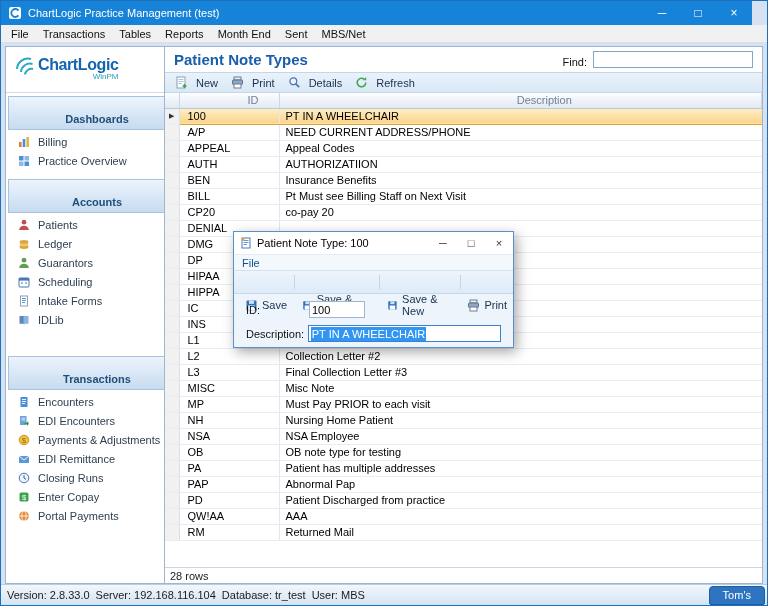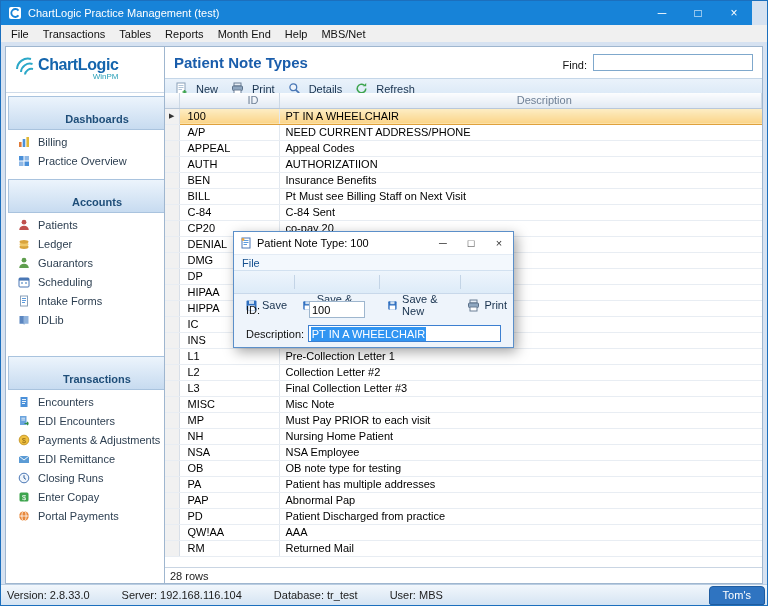--- a/index.html
+++ b/index.html
@@ -23,41 +23,41 @@
   .logo-col { margin-left:4px; }
   .logo-text { color:#1465ad; font-weight:bold; font-size:16px; letter-spacing:-0.4px; }
   .logo-sub { color:#2aa0b8; font-size:8px; text-align:right; margin-top:-2px; }
   .sb-header { height:18px; margin:3px 2px 2px 2px; background:linear-gradient(#ecf4fc,#c7dbf0); border:1px solid #a9c3de; color:#1f4e79; font-weight:bold; display:flex; align-items:center; padding:16px 6px;flex-direction:column; }
   .sb-header .chev { margin-left:auto; display:flex; }
   .sb-item { height:19px; display:flex; align-items:center; padding-left:11px; color:#2c3e50; }
   .sb-item .icn { width:14px; margin-right:7px; display:flex; justify-content:center; }
   .gap6 { height:6px; } .gap24 { height:24px; } .gap16 { height:16px; }
   
   .main { position:absolute; left:163px; top:45px; right:4px; bottom:21px; background:#fff; border:1px solid #9fb6cf; }
-  .main-header { height:31px; display:flex; align-items:center; padding:0 9px; background:#fff; }
+  .main-header { height:25px; display:flex; align-items:center; padding:0 9px; background:#fff; }
   .page-title { color:#1a5dab; font-weight:bold; font-size:15px; }
   .find { margin-left:auto; display:flex; align-items:flex-end; gap:6px; color:#111; }
   .find input { width:160px; height:17px; border:1px solid #7fa8cc; font-family:inherit; font-size:11px; padding:0 3px; }
   .main-toolbar { height:21px; background:linear-gradient(#eaf2fb,#d9e8f6); border-top:1px solid #c4d6e8; border-bottom:1px solid #c4d6e8; display:flex; align-items:center; padding-left:5px; }
   .tb-btn { display:flex; align-items:center; gap:8px; padding:1px 8px 1px 5px; color:#17314d; }
   
   .grid { position:absolute; top:46px; left:0; right:0; bottom:16px; overflow:hidden; }
   .grid table { border-collapse:collapse; width:100%; table-layout:fixed; }
   .grid th { height:15px; font-weight:normal; color:#6f8096; background:linear-gradient(#fcfdfe,#e1e9f3); border-right:1px solid #ccd8e5; border-bottom:1px solid #b9c8da; text-align:center; overflow:hidden;padding-left:48px; }
   .grid td { height:16px; border-bottom:1px solid #e8edf3; white-space:nowrap; overflow:hidden; }
   .col-marker { background:#f1f1f1; border-right:1px solid #d8dfe8; text-align:center; font-size:7px; color:#333; }
   .col-id { padding-left:8px; border-right:1px solid #e2e8ef; }
   .col-desc { padding-left:6px; }
   tr.selected .col-id, tr.selected .col-desc {
     background:linear-gradient(#fdeec6,#fbd488);
     border-top:1px solid #dfa13c; border-bottom:1px solid #dfa13c;
   }
   .grid-footer { position:absolute; bottom:0; left:0; right:0; height:16px; border-top:1px solid #c9d5e3; background:#fff; padding:2px 0 0 5px; color:#222; }
   
-  .statusbar { position:absolute; left:0; right:0; bottom:0; height:21px; background:linear-gradient(#f2f7fc,#d5e4f3); border-top:1px solid #b9cde2; display:flex; align-items:center; padding:0 2px 0 6px; gap:32px; color:#1c1c1c; }
+  .statusbar { position:absolute; left:0; right:0; bottom:0; height:21px; background:linear-gradient(#f2f7fc,#d5e4f3); border-top:1px solid #b9cde2; display:flex; align-items:center; padding:0 2px 0 6px; gap:6px; color:#1c1c1c; }
   .status-tab { margin-left:auto; background:#2f74c1; color:#fff; border:1px solid #1f5ca0; border-radius:4px 4px 2px 2px; padding:2px 13px 3px; font-size:11px; }
   
   .dialog { position:absolute; left:232px; top:230px; width:281px; height:117px; background:#eef4fb; border:1px solid #5b8fc9; box-shadow:3px 4px 12px rgba(0,0,0,.35); z-index:20; }
   .dlg-title { height:22px; background:#fff; display:flex; align-items:center; padding-left:6px; }
   .dlg-title .t { margin-left:5px; color:#000; }
   .dlg-controls { margin-left:auto; display:flex; height:100%; }
   .dlg-btn { width:28px; display:flex; align-items:center; justify-content:center; color:#333; font-size:11px; }
   .dlg-menubar { height:16px; background:#f3f8fd; border-top:1px solid #e4ecf5; display:flex; align-items:center; padding-left:8px; color:#15508f; }
   .dlg-toolbar { height:24px; background:linear-gradient(#eef5fc,#ddebf8); border-top:1px solid #d2e1f0; border-bottom:1px solid #c8d8ea; display:flex; align-items:center; padding-left:5px; color:#17314d; }
   .dlg-tb-btn { display:flex; align-items:center; gap:4px; padding:0 6px;margin-top:46px; }
@@ -87,21 +87,21 @@
       <div class="win-btn">×</div>
     </div>
   </div>
 
   <div class="menubar">
     <span class="menu-item">File</span>
     <span class="menu-item">Transactions</span>
     <span class="menu-item">Tables</span>
     <span class="menu-item">Reports</span>
     <span class="menu-item">Month End</span>
-    <span class="menu-item">Help</span>
+    <span class="menu-item">Sent</span>
     <span class="menu-item">MBS/Net</span>
   </div>
 
   <div class="sidebar">
     <div class="logo-box">
       <svg viewBox="0 0 20 26" width="20" height="26">
         <path d="M17 3A11 11 0 0 0 3 13" stroke="#2ba8c8" stroke-width="2" fill="none"></path>
         <path d="M18.5 8A9 9 0 0 0 7 16" stroke="#2ba8c8" stroke-width="2" fill="none"></path>
         <path d="M19 13a6.5 6.5 0 0 0-8 5.5" stroke="#2ba8c8" stroke-width="2" fill="none"></path>
       </svg>
@@ -367,25 +367,20 @@
               <td class="col-id">BEN</td>
               <td class="col-desc">Insurance Benefits</td>
             </tr>
             <tr>
               <td class="col-marker"></td>
               <td class="col-id">BILL</td>
               <td class="col-desc">Pt Must see Billing Staff on Next Visit</td>
             </tr>
             <tr>
               <td class="col-marker"></td>
-              <td class="col-id">C-84</td>
-              <td class="col-desc">C-84 Sent</td>
-            </tr>
-            <tr>
-              <td class="col-marker"></td>
               <td class="col-id">CP20</td>
               <td class="col-desc">co-pay 20</td>
             </tr>
             <tr>
               <td class="col-marker"></td>
               <td class="col-id">DENIAL</td>
               <td class="col-desc"></td>
             </tr>
             <tr>
               <td class="col-marker"></td>

